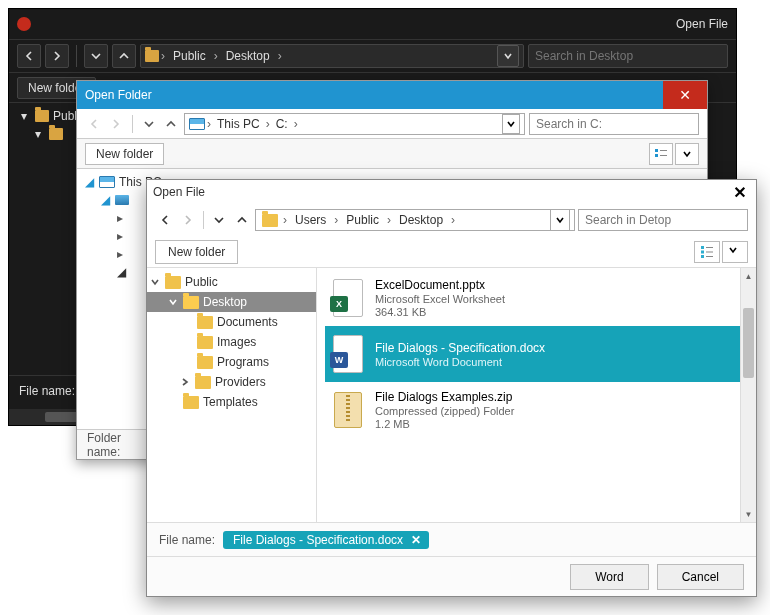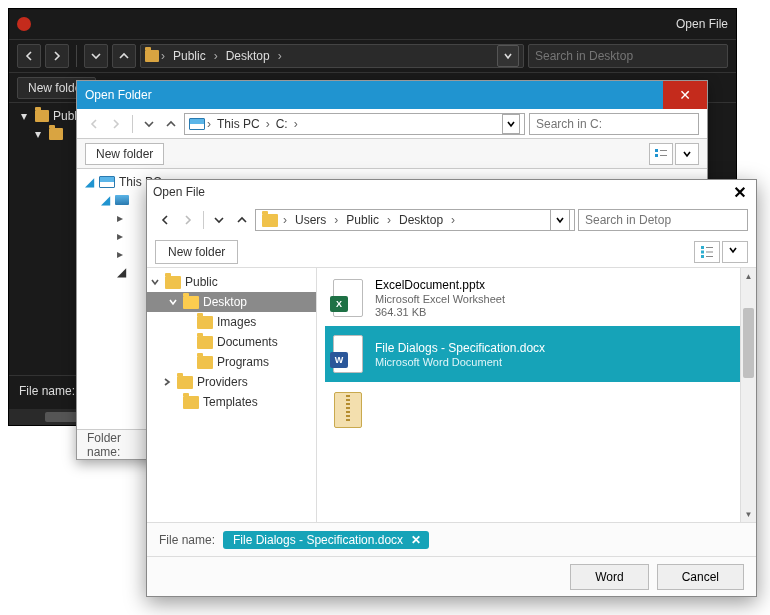--- a/index.html
+++ b/index.html
@@ -368,31 +368,31 @@
           <span class="exp" style="color:#fff">
               <svg width="8" height="8" class="chevron">
                 <polyline points="1,2 4,6 7,2"></polyline>
               </svg>
             </span>
           <span class="folder-icon"></span>
           <span>Desktop</span>
         </div>
         <div class="nitem" style="padding-left:50px">
           <span class="folder-icon"></span>
+          <span>Documents</span>
+        </div>
+        <div class="nitem" style="padding-left:50px">
+          <span class="folder-icon"></span>
           <span>Images</span>
         </div>
         <div class="nitem" style="padding-left:50px">
           <span class="folder-icon"></span>
-          <span>Documents</span>
-        </div>
-        <div class="nitem" style="padding-left:50px">
-          <span class="folder-icon"></span>
           <span>Programs</span>
         </div>
-        <div class="nitem" style="padding-left:16px">
+        <div class="nitem" style="padding-left:34px">
           <span class="exp">
               <svg width="8" height="8" class="chevron">
                 <polyline points="2,1 6,4 2,7"></polyline>
               </svg>
             </span>
           <span class="folder-icon"></span>
           <span>Providers</span>
         </div>
         <div class="nitem" style="padding-left:36px">
           <span class="folder-icon"></span>
@@ -423,20 +423,25 @@
             </div>
           <div class="meta">
             <div class="name">File Dialogs - Specification.docx</div>
             <div class="type">Microsoft Word Document</div>
           </div>
         </div>
         <div class="nfile">
           <div class="icon">
               <div class="zip-icon"></div>
             </div>
+          <div class="meta">
+            <div class="name">File Dialogs Examples.zip</div>
+            <div class="type">Compressed (zipped) Folder</div>
+            <div class="size">1.2 MB</div>
+          </div>
         </div>
       </div>
       <div class="vsb">
         <div class="vsb-btn">▲</div>
         <div class="vsb-thumb"></div>
         <div class="vsb-btn" style="position:absolute;bottom:0;left:0;right:0">▼</div>
       </div>
     </div>
   </div>
 

